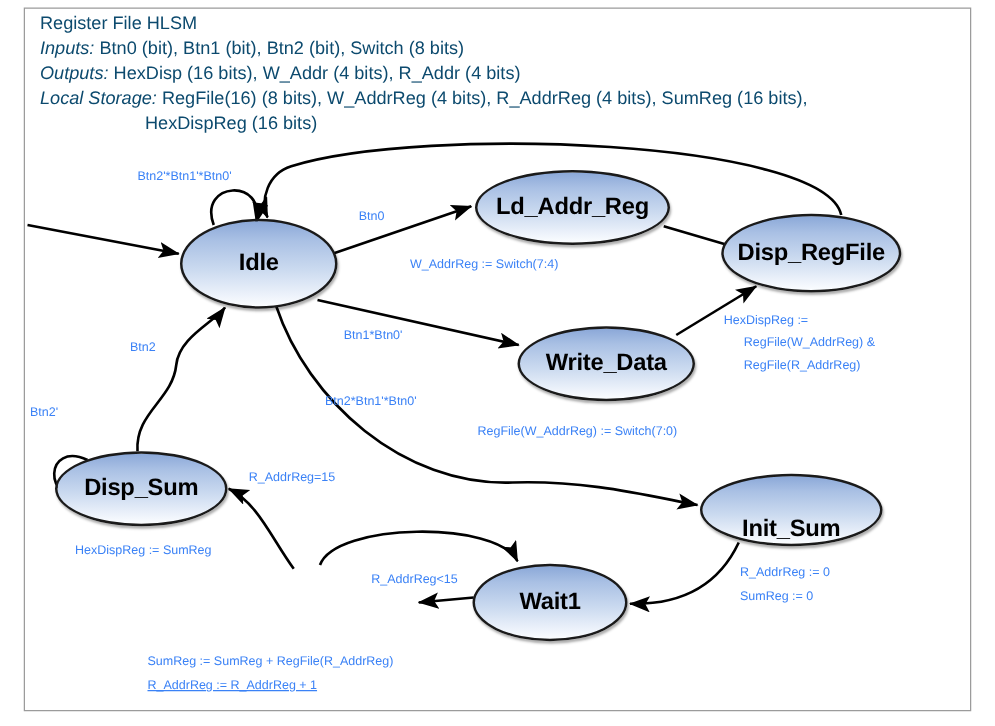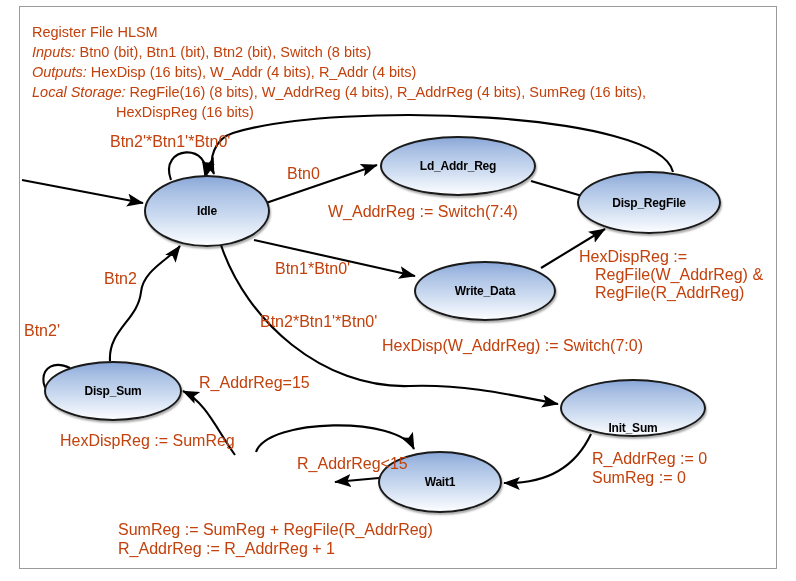--- a/index.html
+++ b/index.html
@@ -22,25 +22,25 @@
     width: 758px;
     height: 563px;
     border: 1px solid #9b9b9b;
     background: #ffffff;
     box-sizing: border-box;
   }
   
   #header {
     position: absolute;
     left: 32px;
-    top: 22px;
+    top: 9px;
     width: 700px;
     font-size: 14.5px;
     line-height: 20px;
-    color: #c2410c;
+    color: #0c4a6e;
     white-space: nowrap;
   }
   #header .row { display: block; }
   #header .lbl {
     font-style: italic;
   }
   #header .indent { padding-left: 84px; }
 
   
   #edges {
@@ -56,32 +56,32 @@
     border-radius: 50%;
     border: 2px solid #1a1a1a;
     background: linear-gradient(to bottom, #8ba8d8 0%, #a9c0e4 22%, #ccdbf0 58%, #eef3fb 88%, #fbfdff 100%);
     box-shadow: 1px 2px 2px rgba(0,0,0,0.32);
     display: flex;
     align-items: center;
     justify-content: center;
     box-sizing: border-box;
   }
   .state span {
-    font-size: 12px;
+    font-size: 19px;
     font-weight: bold;
     color: #000000;
     letter-spacing: -0.2px;
     white-space: nowrap;
   }
   
   .lab {
     position: absolute;
-    font-size: 16px;
+    font-size: 10px;
     line-height: 18px;
-    color: #c2410c;
+    color: #3b82f6;
     white-space: nowrap;
   }
 </style>
 </head>
 <body>
 
 <div id="page">
   <div id="frame"></div>
 
   <div id="header">
@@ -185,22 +185,22 @@
   <div class="lab" style="left:297px; top:429px;margin-top:26px;">R_AddrReg&lt;15</div>
 
   <div class="lab" style="left:199px; top:374px;">R_AddrReg=15</div>
 
   <div class="lab" style="left:328px; top:203px;">W_AddrReg := Switch(7:4)</div>
 
   <div class="lab" style="left:579px; top:248px;">HexDispReg :=</div>
   <div class="lab" style="left:595px; top:284px;">RegFile(R_AddrReg)</div>
   <div class="lab" style="left:595px; top:266px;">RegFile(W_AddrReg) &amp;</div>
 
-  <div class="lab" style="left:382px; top:337px;">HexDisp(W_AddrReg) := Switch(7:0)</div>
+  <div class="lab" style="left:382px; top:337px;">RegFile(W_AddrReg) := Switch(7:0)</div>
 
   <div class="lab" style="left:60px; top:432px;">HexDispReg := SumReg</div>
 
   <div class="lab" style="left:592px; top:450px;text-align:center;">R_AddrReg := 0</div>
   <div class="lab" style="left:592px; top:469px;">SumReg := 0</div>
 
   <div class="lab" style="left:118px; top:521px;">SumReg := SumReg + RegFile(R_AddrReg)</div>
-  <div class="lab" style="left:118px; top:540px;">R_AddrReg := R_AddrReg + 1</div>
+  <div class="lab" style="left:118px; top:540px;text-decoration:underline;">R_AddrReg := R_AddrReg + 1</div>
 </div>
 
 </body></html>

